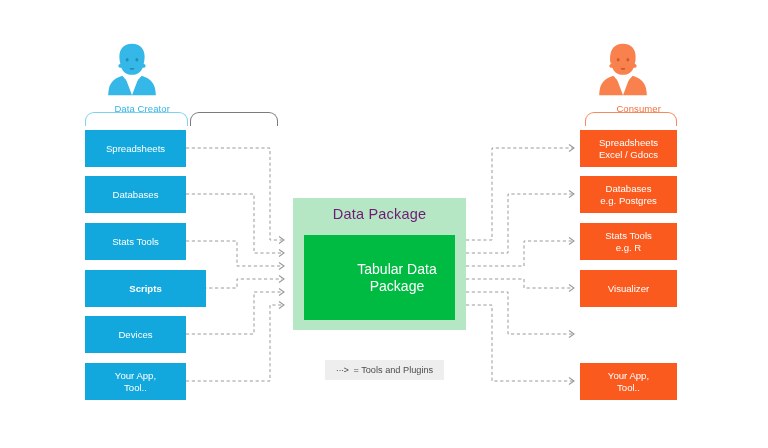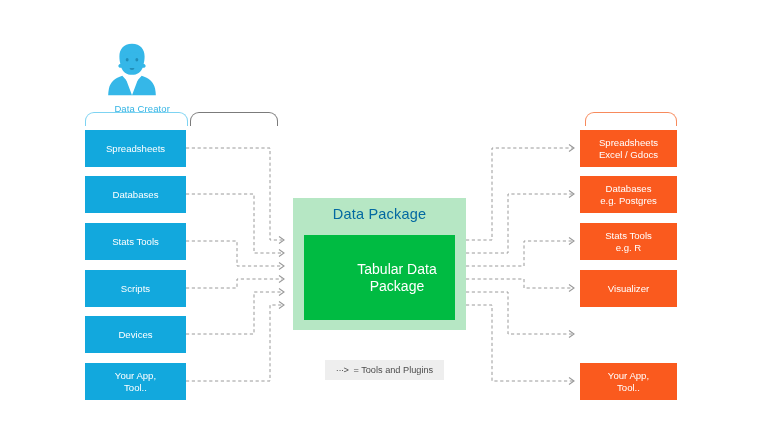--- a/index.html
+++ b/index.html
@@ -36,21 +36,21 @@
   }
   .node.blue{background:#12A8DD;}
   .node.orange{background:#FA5A1E;}
 
   
   #pkg-outer{
     position:absolute;background:#B6E7C4;box-sizing:border-box;
     display:flex;flex-direction:column;align-items:center;
   }
   #pkg-title{
-    color:#0369a1;font-size:14.5px;margin-top:8px;letter-spacing:.2px;
+    color:#701a75;font-size:14.5px;margin-top:8px;letter-spacing:.2px;
   }
   #pkg-inner{
     position:absolute;background:#00BB42;box-sizing:border-box;
     display:flex;align-items:center;justify-content:center;
     color:#fff;font-size:14px;line-height:17px;text-align:center;padding-left:35px;
   }
 
   
   #legend{
     position:absolute;background:#eeeeee;
@@ -120,41 +120,59 @@
           <ellipse cx="27" cy="22.5" rx="1.5" ry="1.8"></ellipse>
           <ellipse cx="37" cy="22.5" rx="1.5" ry="1.8"></ellipse>
           <path d="M29.5 31h5a2.5 2 0 0 1-5 0z"></path>
         </g>
       </svg>
     </div>
     <div class="plabel">Data Creator</div>
   </div>
 
 
+  <div class="persona consumer" style="left:585px;top:38px;width:76px;">
+    <div class="avatar">
+      <svg viewBox="0 0 64 64" width="62" height="62">
+        <g fill="#F8814E">
+          <path d="M32 6c-9 0-13 6-13 13 0 3 .4 5.6 1 7.6-1.6.6-2.4 1.6-2 2.8.4 1.3 2 1.6 3 1.2 1.8 4.4 5.6 7.4 11 7.4s9.2-3 11-7.4c1 .4 2.6.1 3-1.2.4-1.2-.4-2.2-2-2.8.6-2 1-4.6 1-7.6C45 12 41 6 32 6z"></path>
+          <path d="M19.5 27c-2-6.5-.5-14 6-17 3.5-1.6 8-1.4 11.5.4 4 2 6.6 5.6 7.4 10.2.4 2.4.3 4.6-.4 6.4-.6-4.2-2.2-7-4.8-8.4-3-1.6-7-1.5-10.8-.5-4 1-7.4 3.4-8.9 8.9z"></path>
+          <path d="M22 39c-7.4 2.2-12.5 6.6-13.8 13.2-.5 2.5-.7 4.6-.8 6.8h49.2c-.1-2.2-.3-4.3-.8-6.8C54.5 45.6 49.4 41.2 42 39l-10 11-10-11z"></path>
+        </g>
+        <path d="M25 40.5 L32 59 L39 40.5 L36.5 38.6 L32 48 L27.5 38.6 Z" fill="#ffffff"></path>
+        <g fill="#c2501c" opacity=".75">
+          <ellipse cx="27" cy="22.5" rx="1.5" ry="1.8"></ellipse>
+          <ellipse cx="37" cy="22.5" rx="1.5" ry="1.8"></ellipse>
+          <path d="M29.5 31h5a2.5 2 0 0 1-5 0z"></path>
+        </g>
+      </svg>
+    </div>
+    <div class="plabel">Consumer</div>
+  </div>
 
   <div class="bracket blue" style="left:85px;top:112px;width:103px;"></div>
   <div class="bracket grey" style="left:190px;top:112px;width:88px;"></div>
   <div class="bracket orange" style="left:585px;top:112px;width:92px;"></div>
 
   <div class="node blue" style="left:85px;top:130px;width:101px;height:37px;">
     <span>
       <span>Spreadsheets</span>
     </span>
   </div>
   <div class="node blue" style="left:85px;top:176px;width:101px;height:37px;">
     <span>
       <span>Databases</span>
     </span>
   </div>
   <div class="node blue" style="left:85px;top:223px;width:101px;height:37px;">
     <span>
       <span>Stats Tools</span>
     </span>
   </div>
-  <div class="node blue" style="left:85px;top:270px;width:101px;height:37px;">
+  <div class="node blue" style="left:85px;top:270px;width:121px;height:37px;font-weight:bold;">
     <span>
       <span>Scripts</span>
     </span>
   </div>
   <div class="node blue" style="left:85px;top:316px;width:101px;height:37px;">
     <span>
       <span>Devices</span>
     </span>
   </div>
   <div class="node blue" style="left:85px;top:363px;width:101px;height:37px;">

